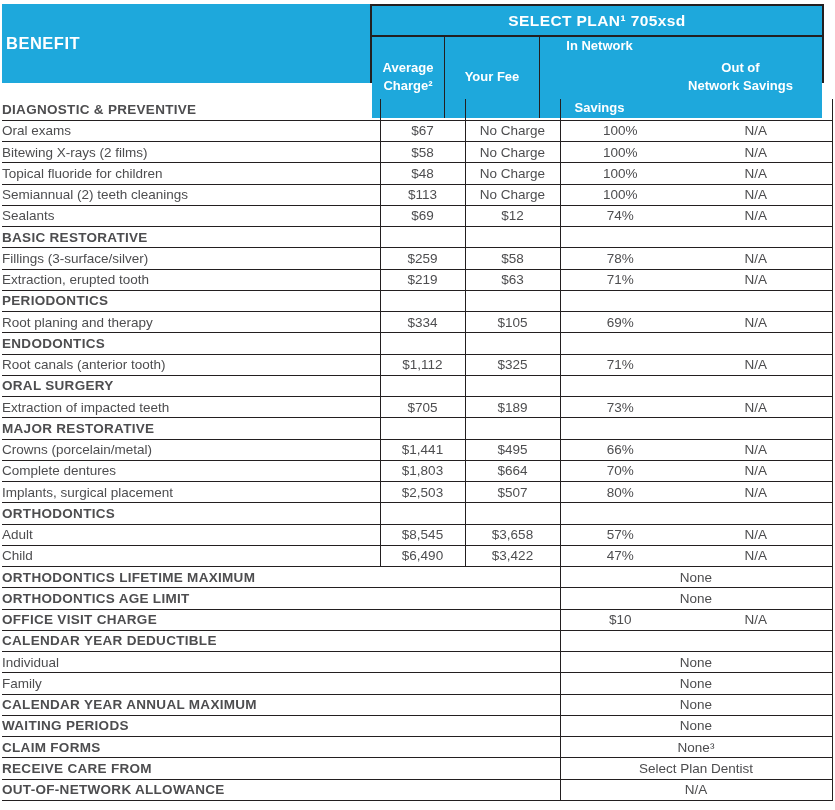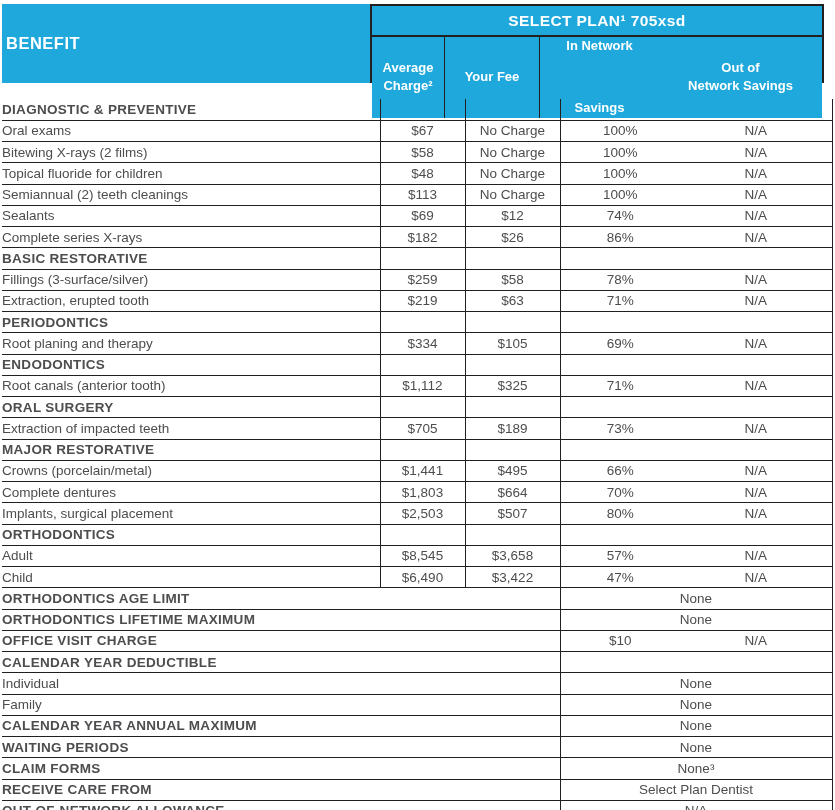--- a/index.html
+++ b/index.html
@@ -132,27 +132,20 @@
           <td class="val outer">N/A</td>
         </tr>
         <tr>
           <td class="label br">Sealants</td>
           <td class="val br">$69</td>
           <td class="val br">$12</td>
           <td class="val">74%</td>
           <td class="val outer">N/A</td>
         </tr>
         <tr>
-          <td class="label br">Complete series X-rays</td>
-          <td class="val br">$182</td>
-          <td class="val br">$26</td>
-          <td class="val">86%</td>
-          <td class="val outer">N/A</td>
-        </tr>
-        <tr>
           <td class="label br sec">BASIC RESTORATIVE</td>
           <td class="val br"></td>
           <td class="val br"></td>
           <td class="val"></td>
           <td class="val outer"></td>
         </tr>
         <tr>
           <td class="label br">Fillings (3-surface/silver)</td>
           <td class="val br">$259</td>
           <td class="val br">$58</td>
@@ -251,25 +244,25 @@
           <td class="val outer">N/A</td>
         </tr>
         <tr>
           <td class="label br">Child</td>
           <td class="val br">$6,490</td>
           <td class="val br">$3,422</td>
           <td class="val">47%</td>
           <td class="val outer">N/A</td>
         </tr>
         <tr>
+          <td class="label br sec" colspan="3">ORTHODONTICS LIFETIME MAXIMUM</td>
+          <td class="val outer" colspan="2">None</td>
+        </tr>
+        <tr>
           <td class="label br sec" colspan="3">ORTHODONTICS AGE LIMIT</td>
-          <td class="val outer" colspan="2">None</td>
-        </tr>
-        <tr>
-          <td class="label br sec" colspan="3">ORTHODONTICS LIFETIME MAXIMUM</td>
           <td class="val outer" colspan="2">None</td>
         </tr>
         <tr>
           <td class="label br sec" colspan="3">OFFICE VISIT CHARGE</td>
           <td class="val">$10</td>
           <td class="val outer">N/A</td>
         </tr>
         <tr>
           <td class="label br sec" colspan="3">CALENDAR YEAR DEDUCTIBLE</td>
           <td class="val outer" colspan="2"></td>

